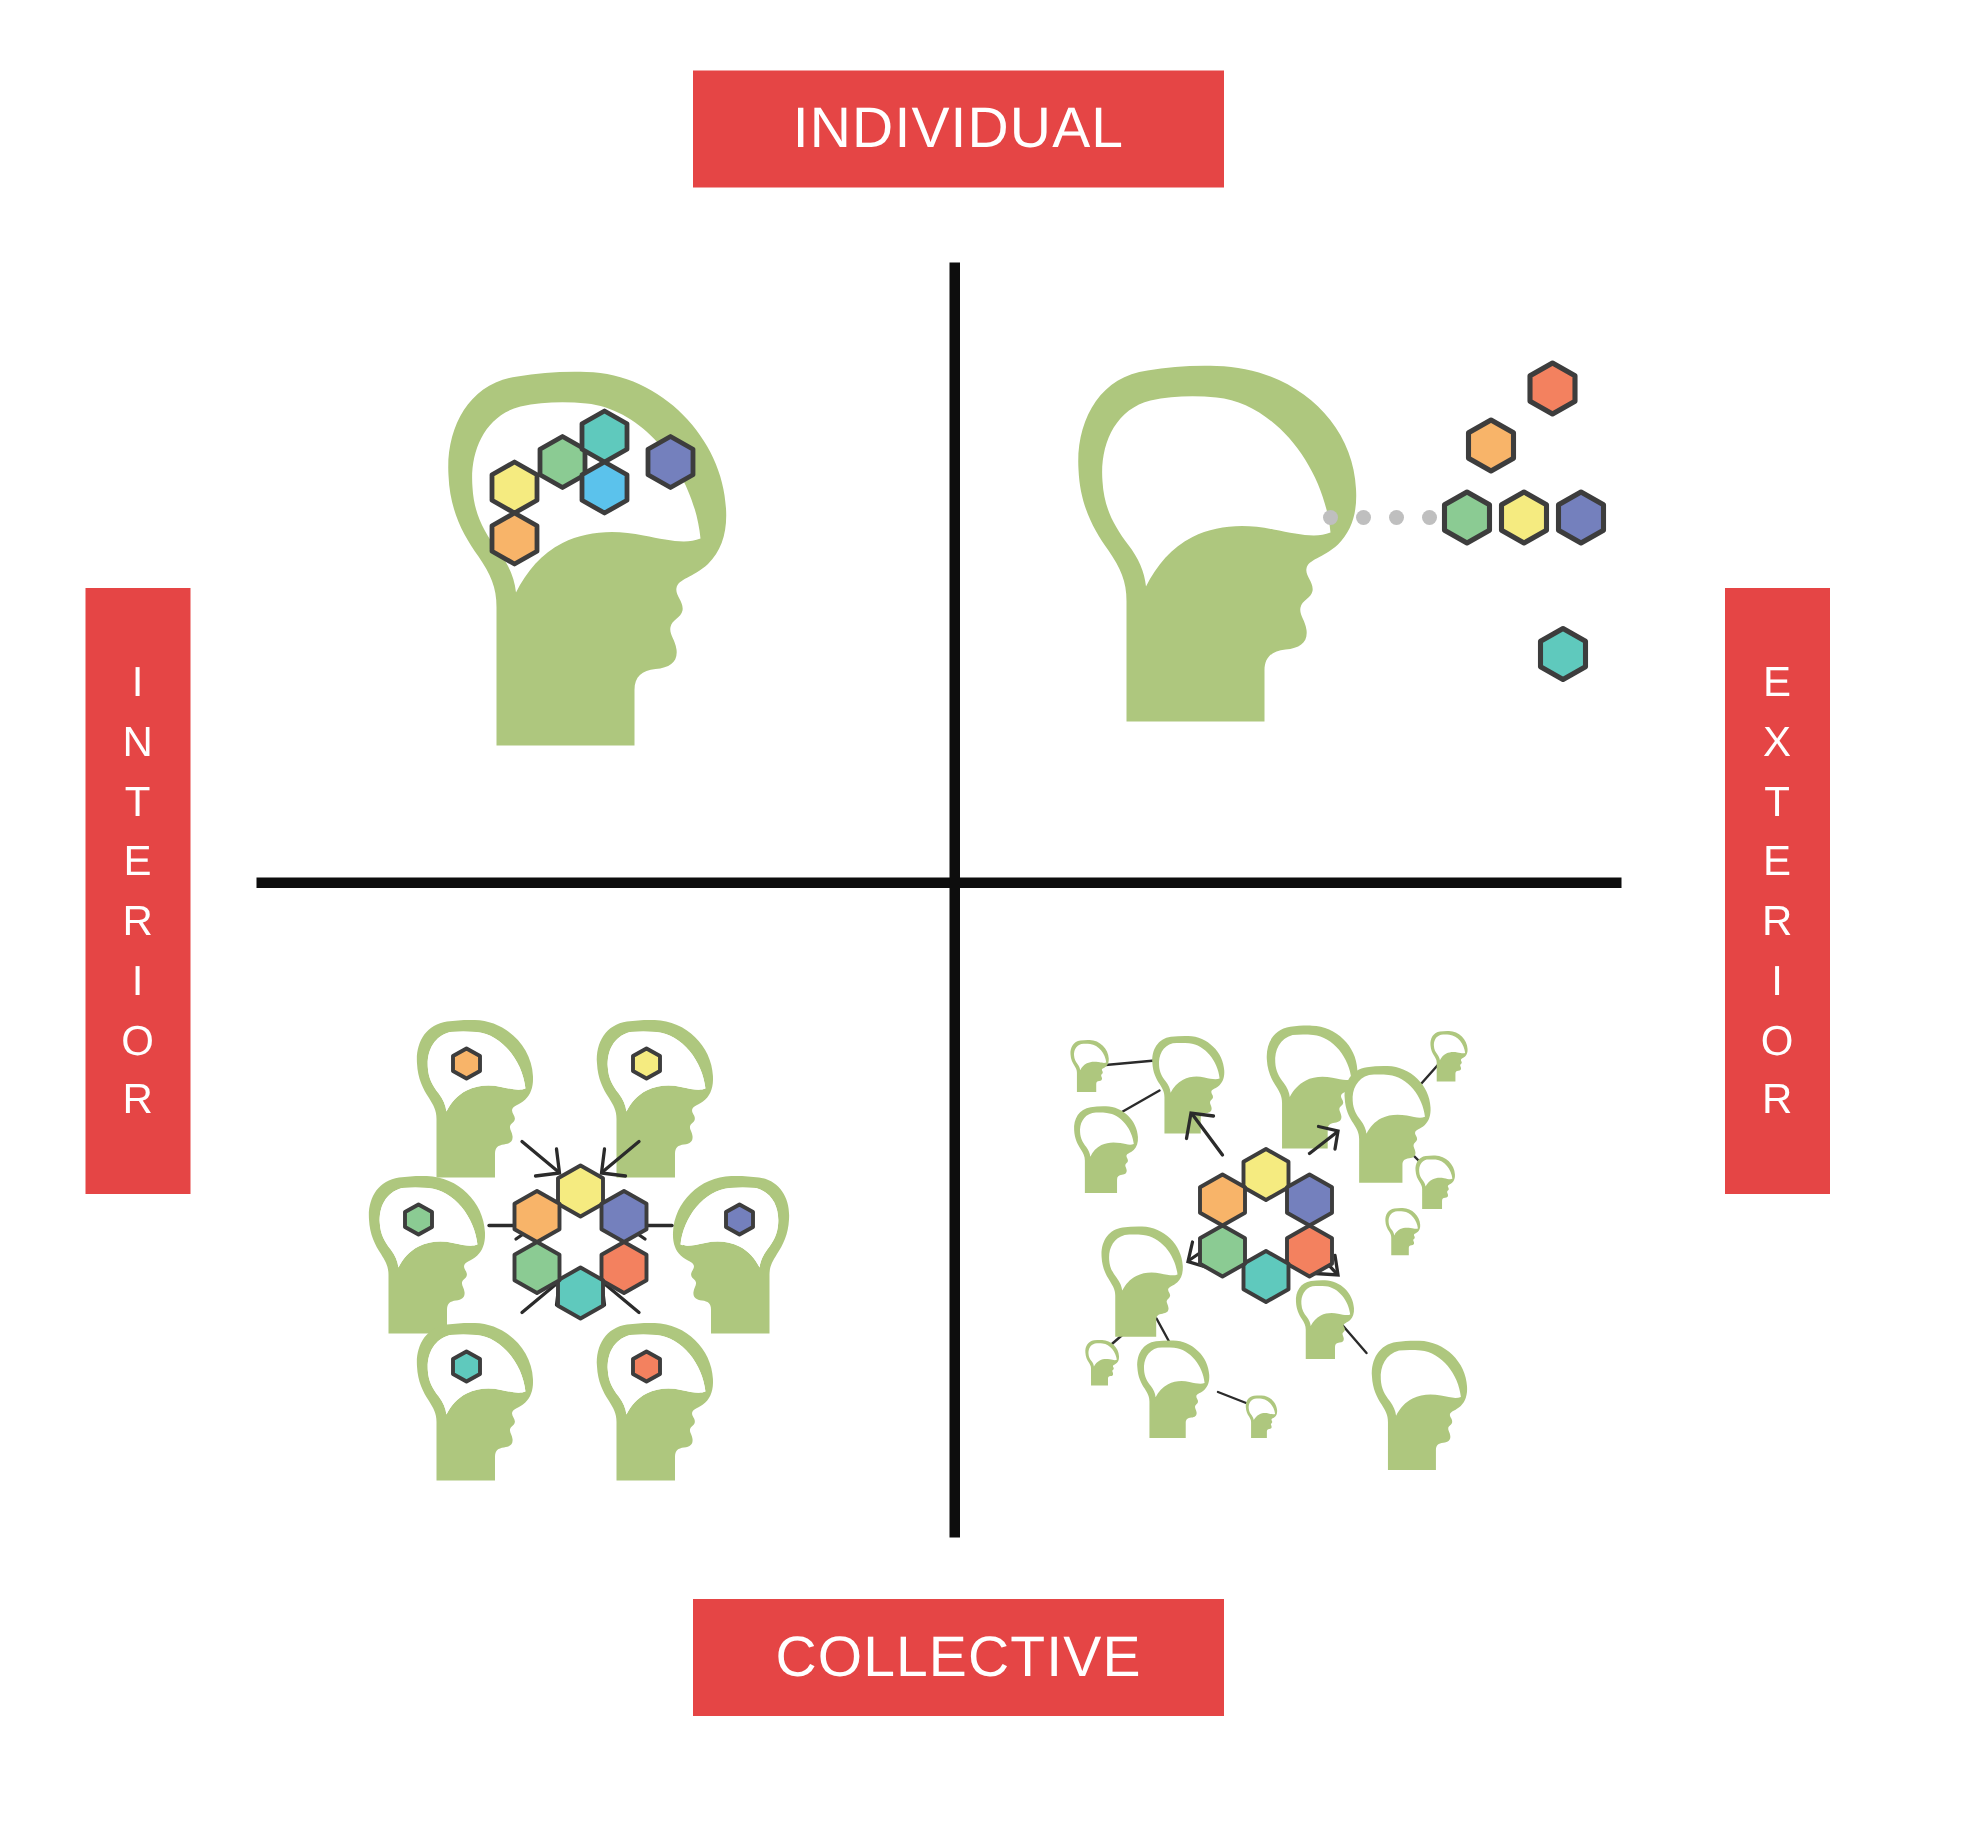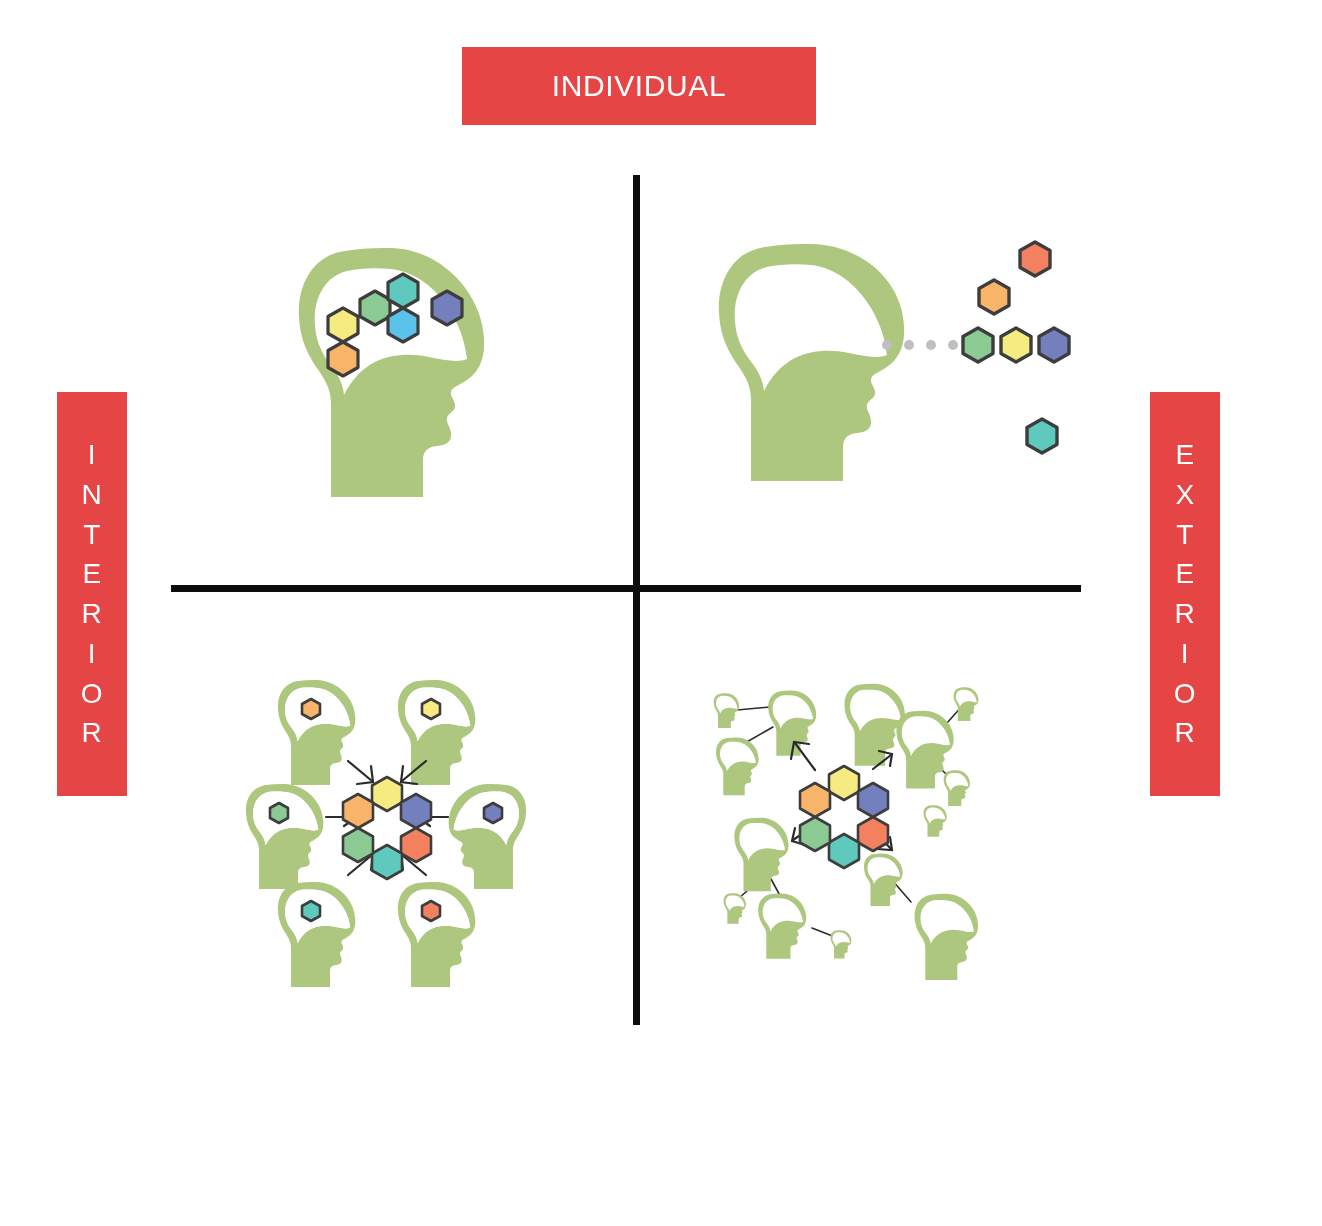--- a/index.html
+++ b/index.html
@@ -22,21 +22,21 @@
   .band {
     position: absolute;
     background: #e54545;
     color: #ffffff;
     display: flex;
     align-items: center;
     justify-content: center;
     letter-spacing: 0.02em;
   }
   .band-h {
-    font-size: 30px;
+    font-size: 38px;
     font-weight: 400;
   }
   #band-individual {
     left: 462px;
     top: 47px;
     width: 354px;
     height: 78px;
   }
   #band-collective {
     left: 462px;
@@ -100,20 +100,23 @@
 </style>
 </head>
 <body>
 
 <div id="canvas">
 
   <div class="band band-h" id="band-individual">
     <span>INDIVIDUAL</span>
   </div>
 
+  <div class="band band-h" id="band-collective">
+    <span>COLLECTIVE</span>
+  </div>
 
   <div class="band band-v" id="band-interior">
     <span class="ltr">I</span>
     <span class="ltr">N</span>
     <span class="ltr">T</span>
     <span class="ltr">E</span>
     <span class="ltr">R</span>
     <span class="ltr">I</span>
     <span class="ltr">O</span>
     <span class="ltr">R</span>

